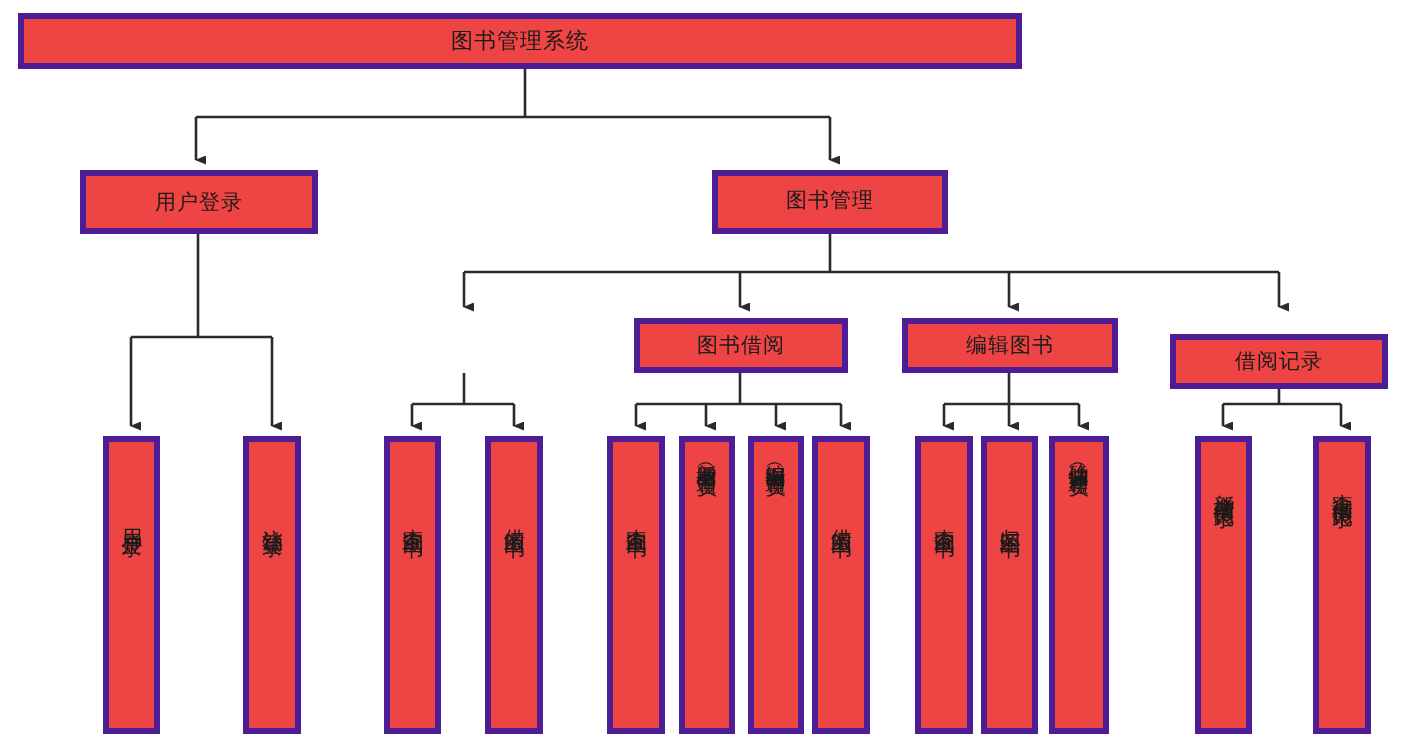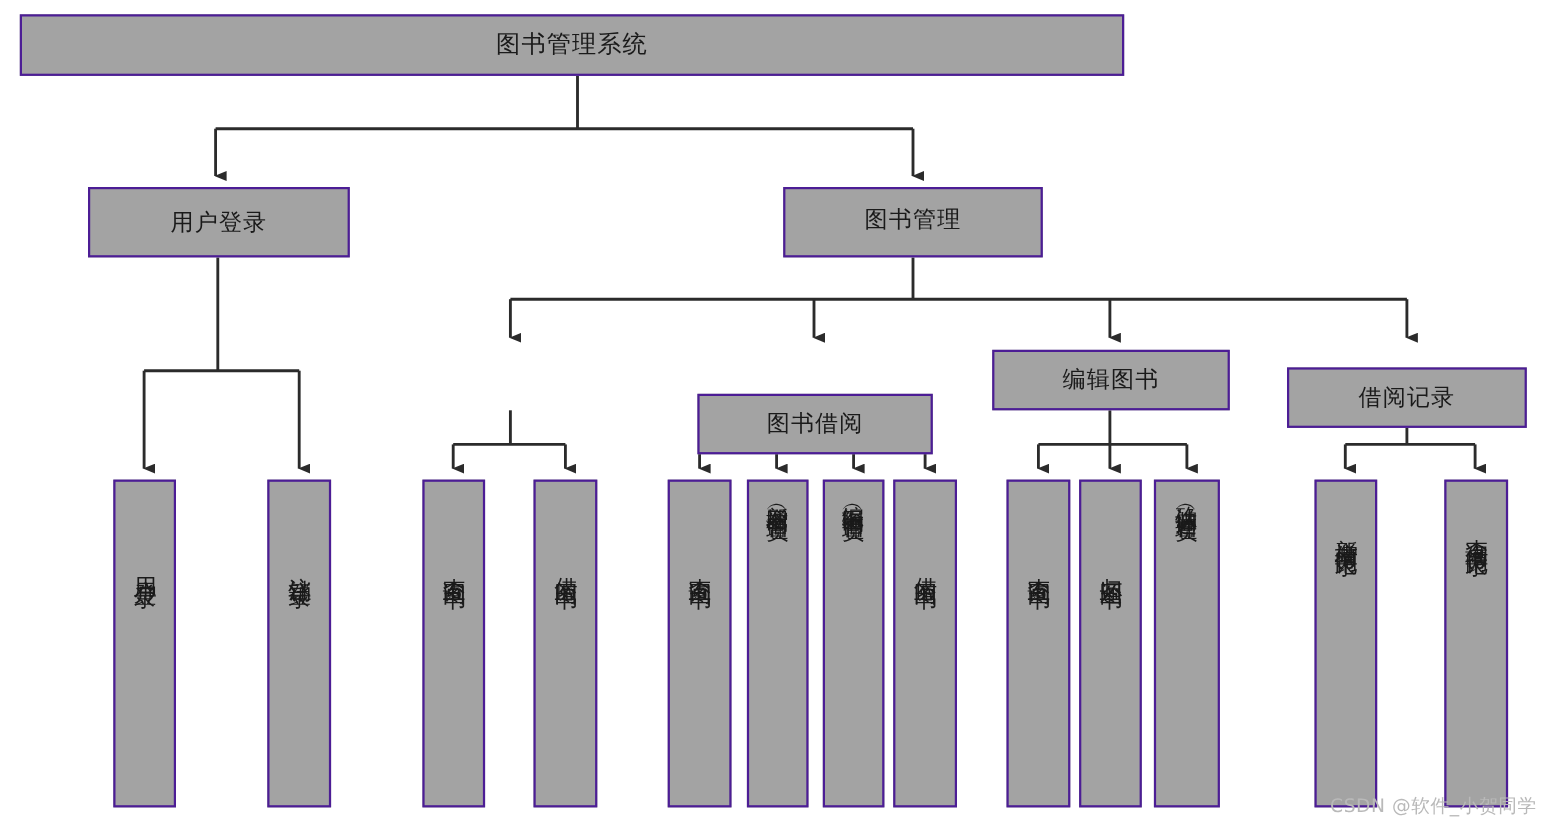--- a/index.html
+++ b/index.html
@@ -18,22 +18,22 @@
   svg.wires {
     position: absolute;
     left: 0; top: 0;
     width: 1405px;
     height: 747px;
     pointer-events: none;
   }
   .node {
     position: absolute;
     box-sizing: border-box;
-    border: 2px solid #4c1d95;
-    background: #a3a3a3;
+    border: 6px solid #4c1d95;
+    background: #ef4444;
     display: flex;
     align-items: center;
     justify-content: center;
     color: #1a1a1a;
   }
   .node .label {
     display: block;
     text-align: center;
     line-height: 1.28;
     letter-spacing: 1px;
@@ -126,21 +126,21 @@
     <span class="label">图书管理系统</span>
   </div>
 
   <div class="node horiz" style="left:80px; top:170px; width:238px; height:64px;">
     <span class="label">用户登录</span>
   </div>
   <div class="node horiz" style="left:712px; top:170px; width:236px; height:64px;font-family:Liberation Mono, monospace;">
     <span class="label">图书管理</span>
   </div>
 
-  <div class="node horiz" style="left:634px; top:318px; width:214px; height:55px;margin-top:40px;">
+  <div class="node horiz" style="left:634px; top:318px; width:214px; height:55px;">
     <span class="label">图书借阅</span>
   </div>
   <div class="node horiz" style="left:902px; top:318px; width:216px; height:55px;">
     <span class="label">编辑图书</span>
   </div>
   <div class="node horiz" style="left:1170px; top:318px; width:218px; height:55px;margin-top:16px;">
     <span class="label">借阅记录</span>
   </div>
 
   <div class="node vert" style="left:103px; top:436px; width:57px; height:298px; padding-top:70px;">
@@ -180,14 +180,13 @@
     <span class="label">确认归还（管理员）</span>
   </div>
 
   <div class="node vert" style="left:1195px; top:436px; width:57px; height:298px; padding-top:35px;">
     <span class="label">新增借阅记录</span>
   </div>
   <div class="node vert" style="left:1313px; top:436px; width:58px; height:298px; padding-top:35px;">
     <span class="label">查询借阅记录</span>
   </div>
 
-  <div class="watermark">CSDN @软件_小贺同学</div>
 </div>
 
 </body></html>

